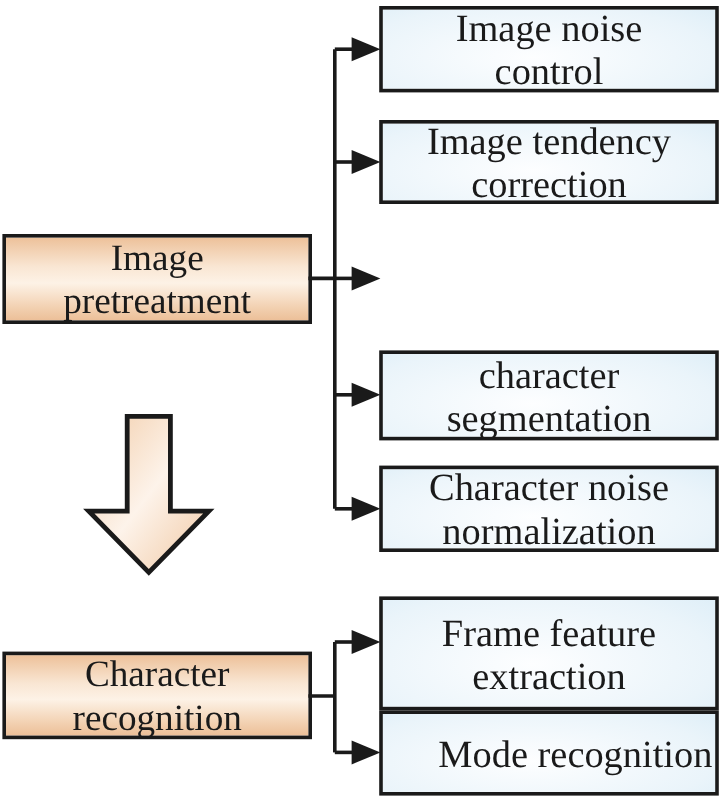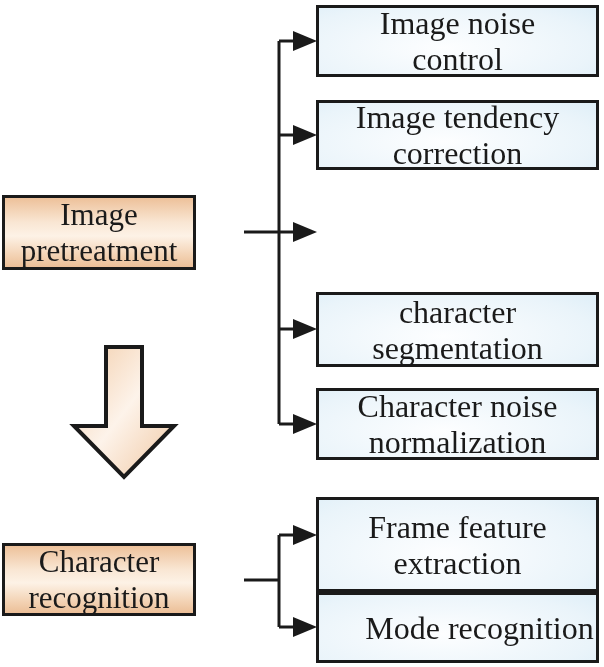--- a/index.html
+++ b/index.html
@@ -38,21 +38,21 @@
     justify-content: center;
     text-align: center;
     white-space: pre-line;
     font-size: 31px;
     line-height: 36px;
     color: var(--text, #1a1a1a);
     z-index: 1;
   }
   .stage {
     left: 2px;
-    width: 194px;
+    width: 258px;
     background: linear-gradient(180deg, #edc19a 0%, #f9e6d3 35%, #fdf2e6 55%, #f2d0b0 85%, #ecbf98 100%);
     text-align: center;
   }
   .step {
     left: 316px;
     width: 283px;
     font-size: 32px;
     background: radial-gradient(120% 150% at 45% 60%, #fdfeff 0%, #eaf4fa 45%, #d5eaf6 75%, #c7e4f3 100%);
   }
   .flow-arrow-shape {

